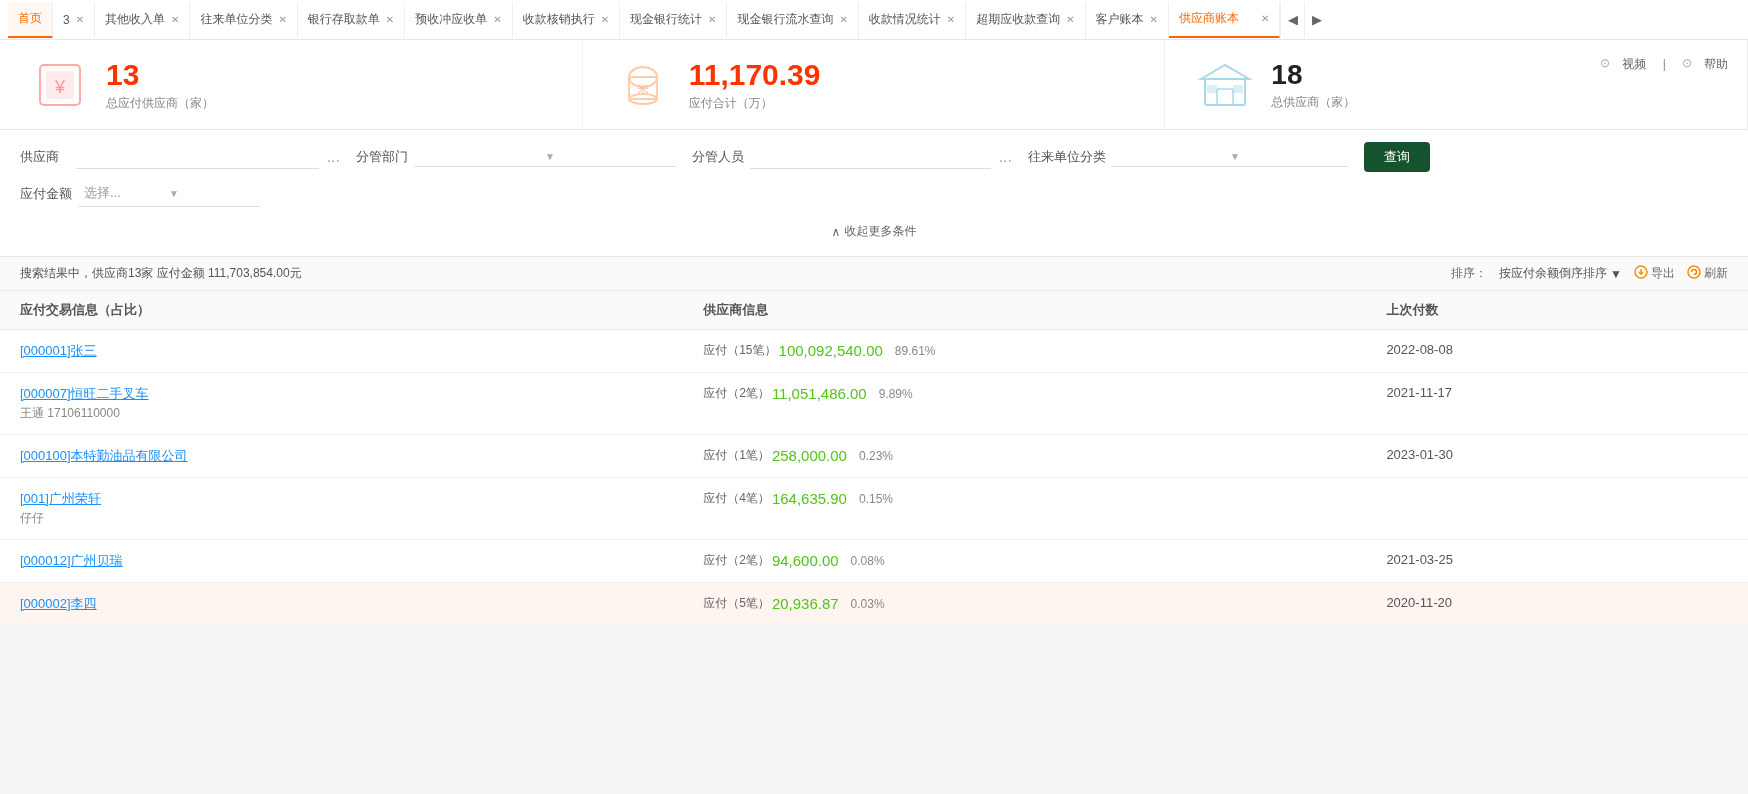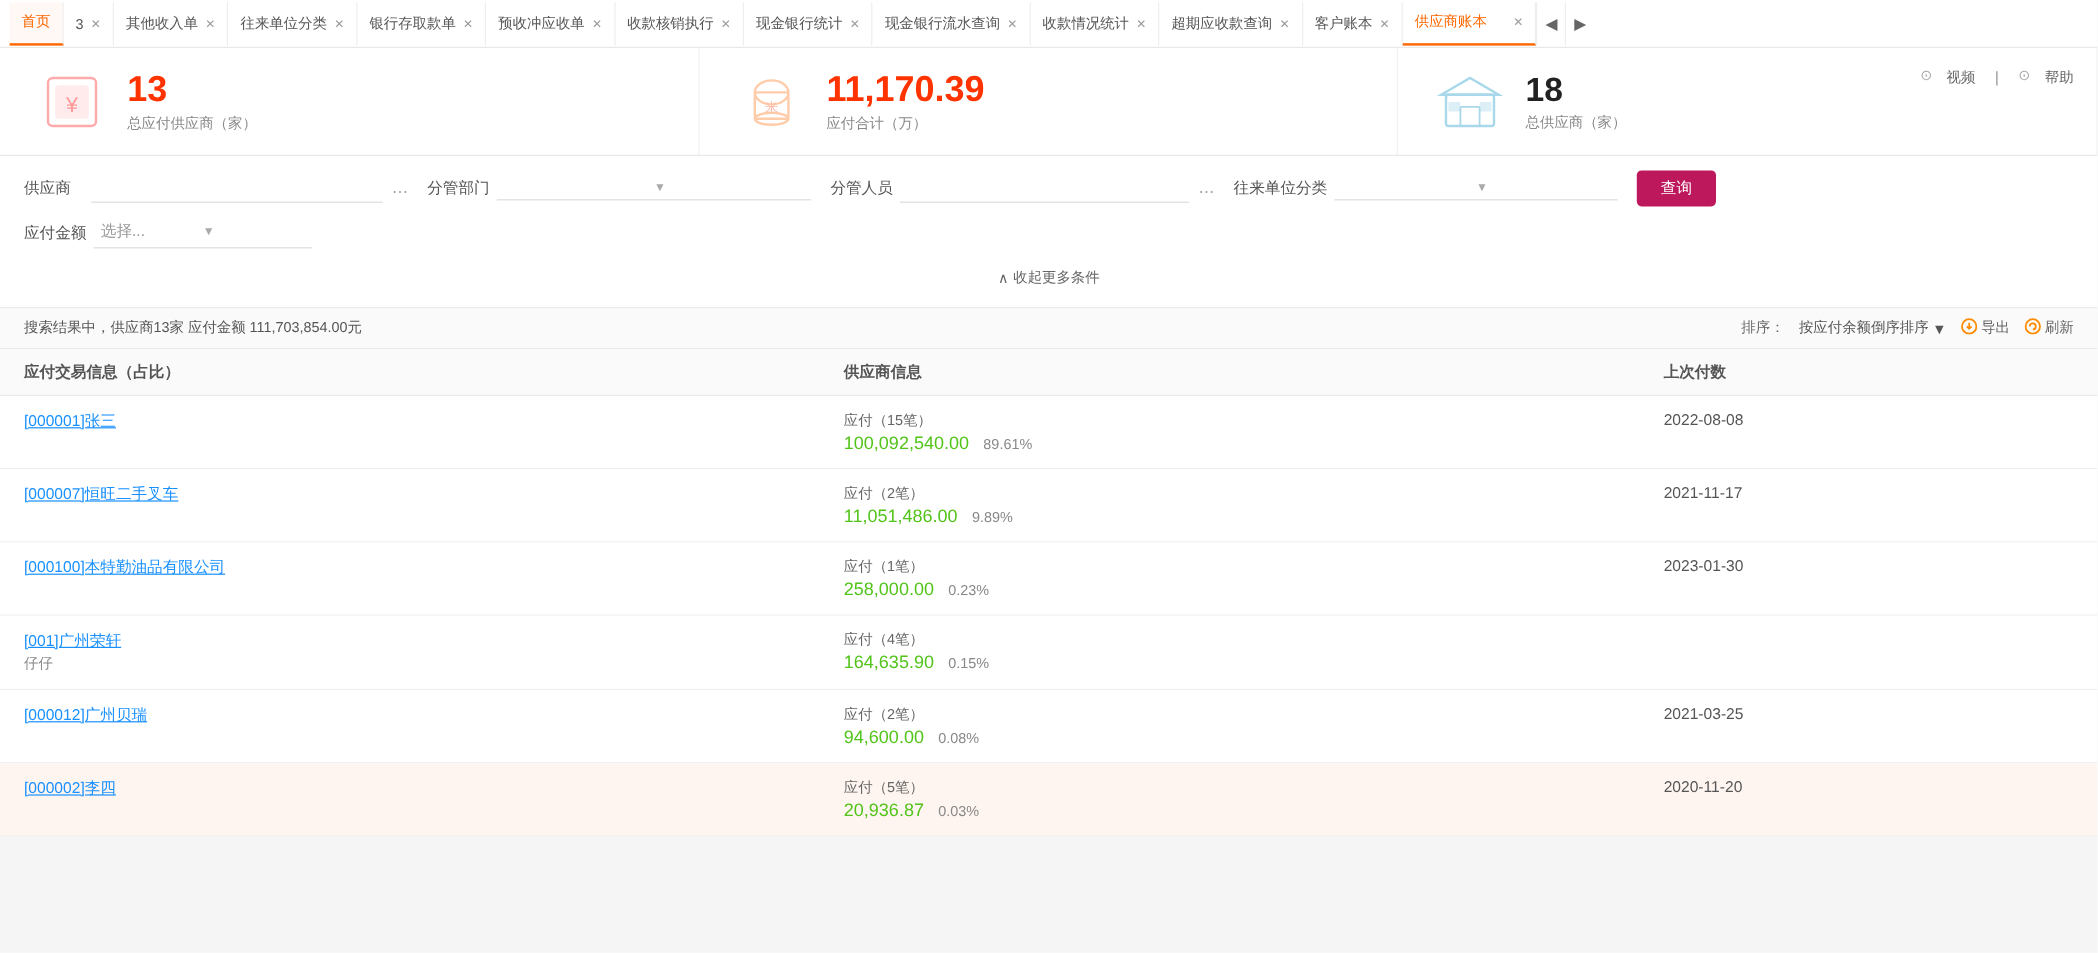--- a/index.html
+++ b/index.html
@@ -104,21 +104,21 @@
       display: flex;
       align-items: center;
       border-bottom: 1px solid #ddd;
       padding: 4px 6px;
       cursor: pointer;
     }
     .filter-select-wrap span { flex: 1; font-size: 13px; color: #999; }
     .filter-select-wrap .arrow { color: #aaa; font-size: 10px; }
     .filter-dots { color: #aaa; font-size: 16px; margin-left: 2px; cursor: pointer; }
     .query-btn {
-      background: #be185d;
+      background: #14532d;
       color: #fff;
       border: none;
       padding: 6px 20px;
       border-radius: 4px;
       cursor: pointer;
       font-size: 13px;
       white-space: nowrap;
     }
     .collapse-btn {
       display: flex;
@@ -182,21 +182,21 @@
       align-items: start;
     }
     .table-row.highlighted { background: #fff5f0; }
     .supplier-link {
       color: #1890ff;
       text-decoration: underline;
       cursor: pointer;
       font-size: 13px;
     }
     .supplier-sub { font-size: 12px; color: #888; margin-top: 2px; }
-    .transaction-info { display: flex; flex-direction: column; gap: 2px; }
+    .transaction-info { display: flex; flex-direction: row; gap: 2px; }
     .trans-label { font-size: 12px; color: #666; }
     .trans-amount { font-size: 15px; color: #52c41a; font-weight: 500; }
     .trans-pct { font-size: 12px; color: #888; margin-left: 12px; }
     .trans-row { display: flex; align-items: center; }
     .last-pay { font-size: 13px; color: #555; }
 
     
     ::-webkit-scrollbar { width: 6px; height: 6px; }
     ::-webkit-scrollbar-track { background: #f1f1f1; }
     ::-webkit-scrollbar-thumb { background: #ccc; border-radius: 3px; }
@@ -422,20 +422,21 @@
     <div>
       <span class="last-pay">2022-08-08</span>
     </div>
   </div>
 
   <div class="table-row">
     <div>
       <div>
         <a class="supplier-link">[000007]恒旺二手叉车</a>
       </div>
+      <div class="supplier-sub">王通  17106110000</div>
     </div>
     <div class="transaction-info">
       <span class="trans-label">应付（2笔）</span>
       <div class="trans-row">
         <span class="trans-amount">11,051,486.00</span>
         <span class="trans-pct">9.89%</span>
       </div>
     </div>
     <div>
       <span class="last-pay">2021-11-17</span>

